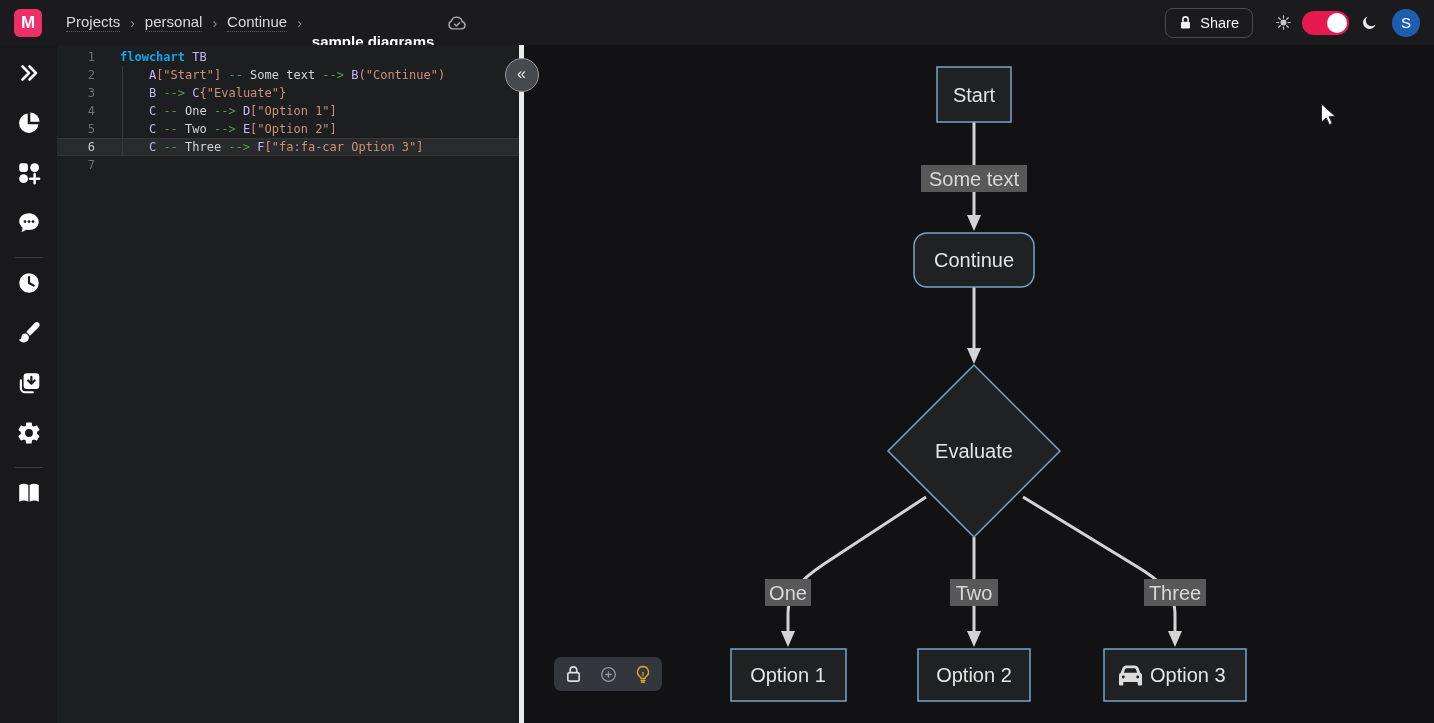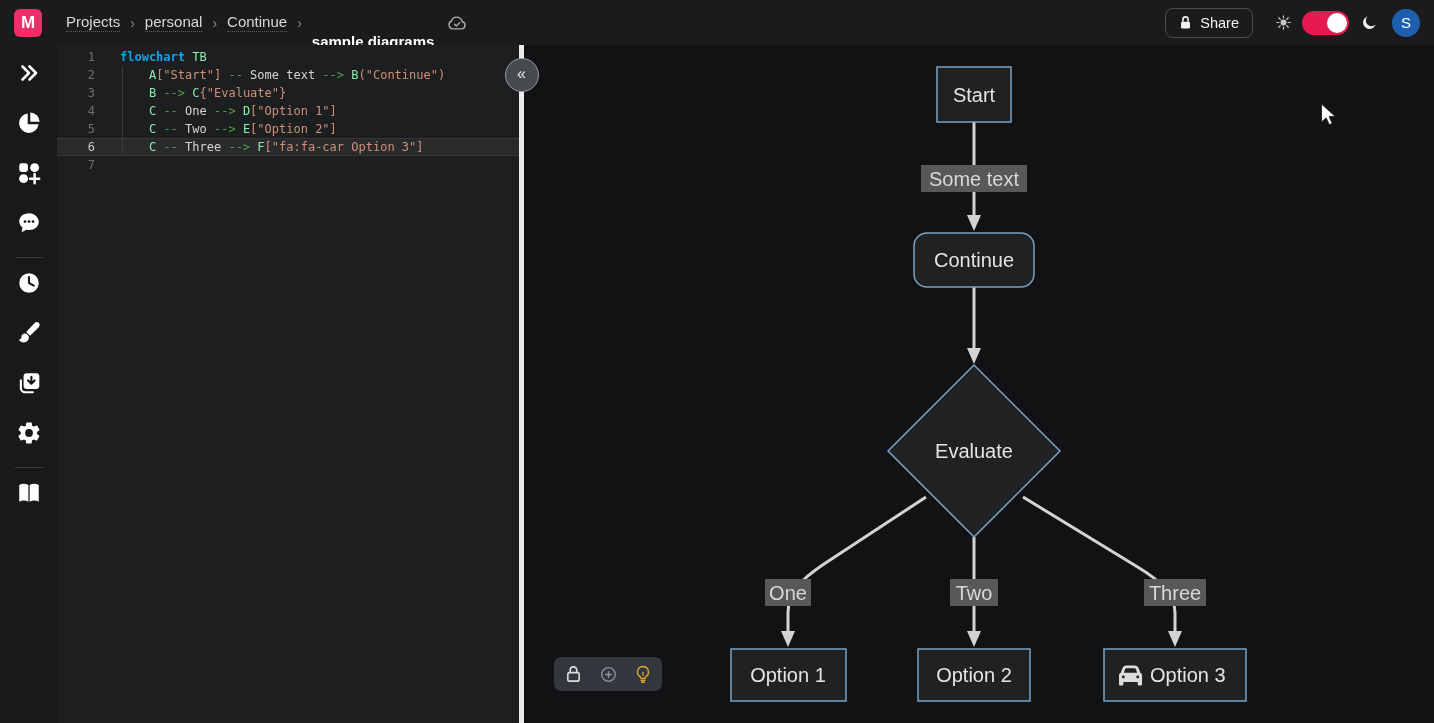--- a/index.html
+++ b/index.html
@@ -44,21 +44,21 @@
   
   .editor { width:462px; background:#1d1e1f; position:relative;
             font-family:"DejaVu Sans Mono","Liberation Mono",monospace; font-size:12px; padding-top:3px; }
   .code-line { display:flex; height:18px; line-height:18px; white-space:pre; }
   .code-line.active { background:rgba(255,255,255,0.055);
     box-shadow: inset 0 1px 0 rgba(255,255,255,0.06), inset 0 -1px 0 rgba(255,255,255,0.06); }
   .line-num { display:inline-block; width:38px; text-align:right; color:#6e7073; flex:none; }
   .code-line.active .line-num { color:#c9c9c9; }
   .line-content { padding-left:25px; }
   .tk-keyword { color:#0ea5e9; font-weight:bold; }
-  .tk-ident   { color:#86efac;text-align:center; }
+  .tk-ident   { color:#c4b5fd;text-align:center; }
   .tk-string  { color:#ce9178; }
   .tk-arrow   { color:#4e9f4e; }
   .tk-plain   { color:#d4d4d4; }
   .indent-guide { position:absolute; left:65px; top:21px; width:1px; height:90px; background:#3a3a3a; }
 
   
   .divider { width:5px; background:#ebebeb; position:relative; z-index:5; }
   .collapse-btn { position:absolute; top:13px; left:50%; transform:translateX(-50%);
                   width:34px; height:34px; border-radius:50%; background:#46494e;
                   border:1.5px solid #96999d; color:#e9e9e9; font-size:16px;

